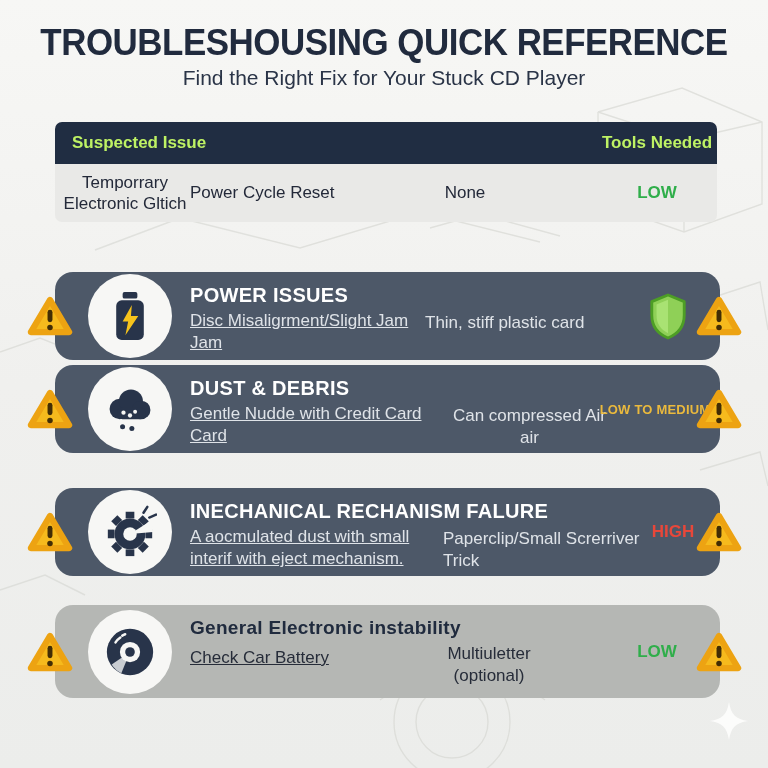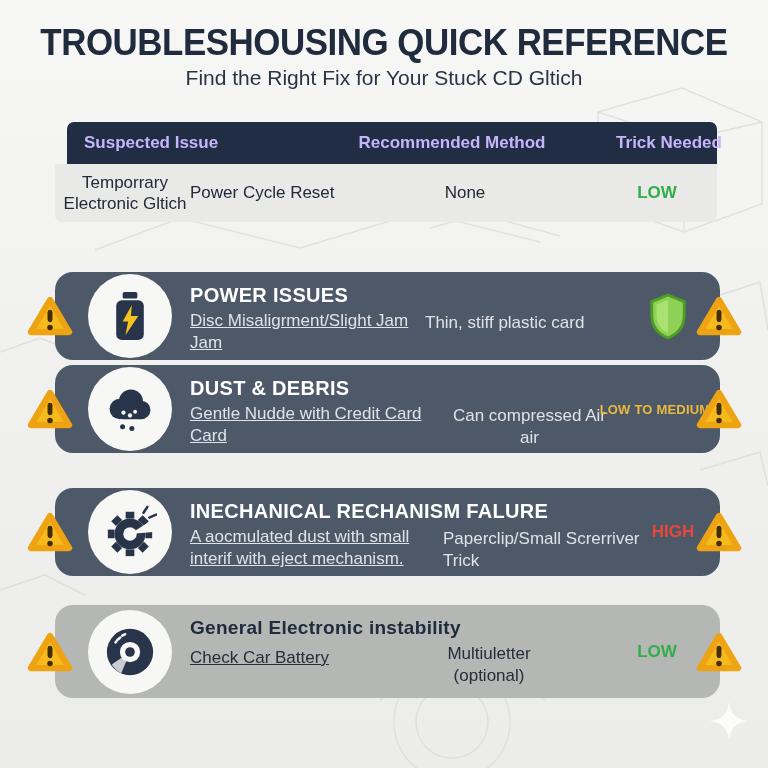--- a/index.html
+++ b/index.html
@@ -20,21 +20,21 @@
   }
   .subtitle {
     top:66px; left:0; width:768px; text-align:center;
     font-size:21px; color:#2a3447;
   }
 
   
   .table { top:122px; left:55px; width:662px; }
   .thead {
     position:relative; height:42px; background:#202d42;
-    border-radius:7px 7px 0 0; color:#c4b5fd; font-weight:bold; font-size:17px;margin-left:12px;
+    border-radius:7px 7px 0 0; color:#bef264; font-weight:bold; font-size:17px;
   }
   .thead span { position:absolute; top:0; line-height:42px; }
   .th-issue  { left:17px; }
   .th-method { left:235px; width:300px; text-align:center; }
   .th-tools  { left:502px; width:200px; text-align:center; }
   .trow {
     position:relative; height:58px; background:#e9e9e7;
     border-radius:0 0 7px 7px; color:#232939; font-size:17px;
   }
   .trow > span { position:absolute; top:50%; transform:translateY(-50%); }
@@ -117,27 +117,26 @@
     <polyline points="0,352 40,338 90,358"></polyline>
     <circle cx="452" cy="722" r="58"></circle>
     <circle cx="452" cy="722" r="36"></circle>
     <polyline points="380,700 420,672 500,668 545,700"></polyline>
     <polyline points="700,470 760,452 768,486"></polyline>
     <polyline points="0,590 45,575 85,595"></polyline>
   </g>
 </svg>
 
 <div class="layer title">TROUBLESHOUSING QUICK REFERENCE</div>
-<div class="layer subtitle">Find the Right Fix for Your Stuck CD Gltich</div>
+<div class="layer subtitle">Find the Right Fix for Your Stuck CD Player</div>
 
 <div class="layer table">
   <div class="thead">
     <span class="th-issue">Suspected Issue</span>
-    <span class="th-method">Recommended Method</span>
-    <span class="th-tools">Trick Needed</span>
+    <span class="th-tools">Tools Needed</span>
   </div>
   <div class="trow">
     <span class="td-issue">Temporrary
 Electronic Gltich</span>
     <span class="td-method">Power Cycle Reset</span>
     <span class="td-tools">None</span>
     <span class="td-level">LOW</span>
   </div>
 </div>
 

